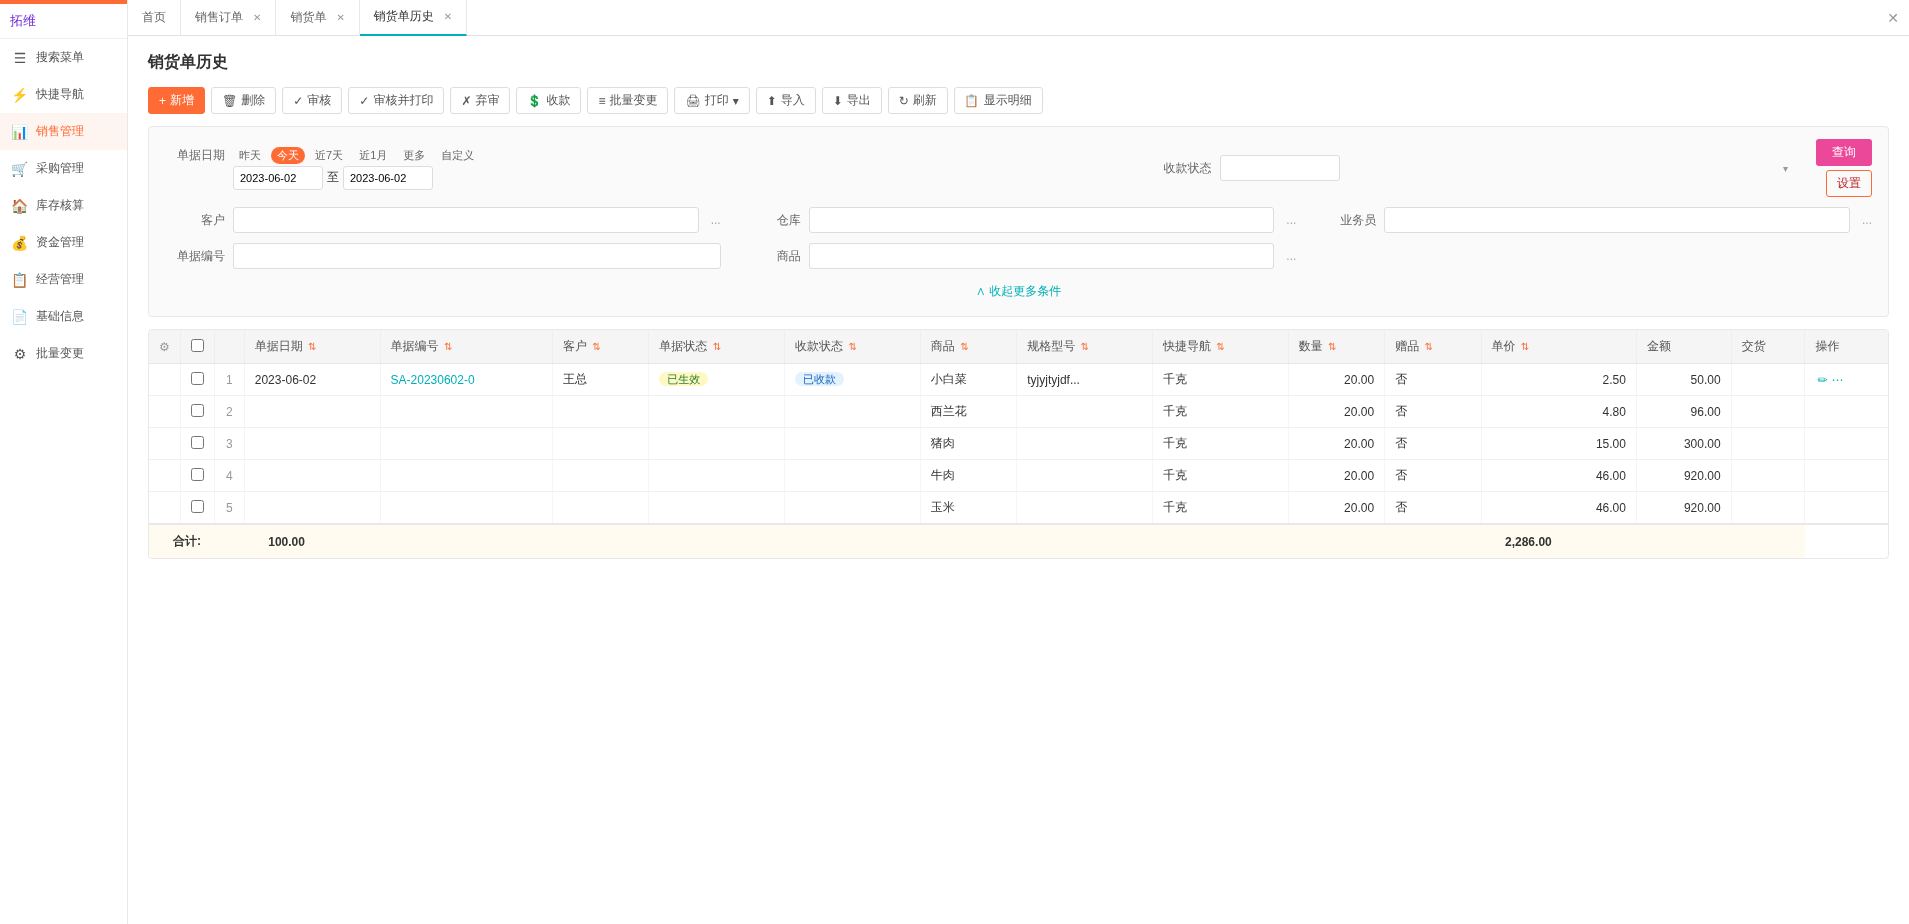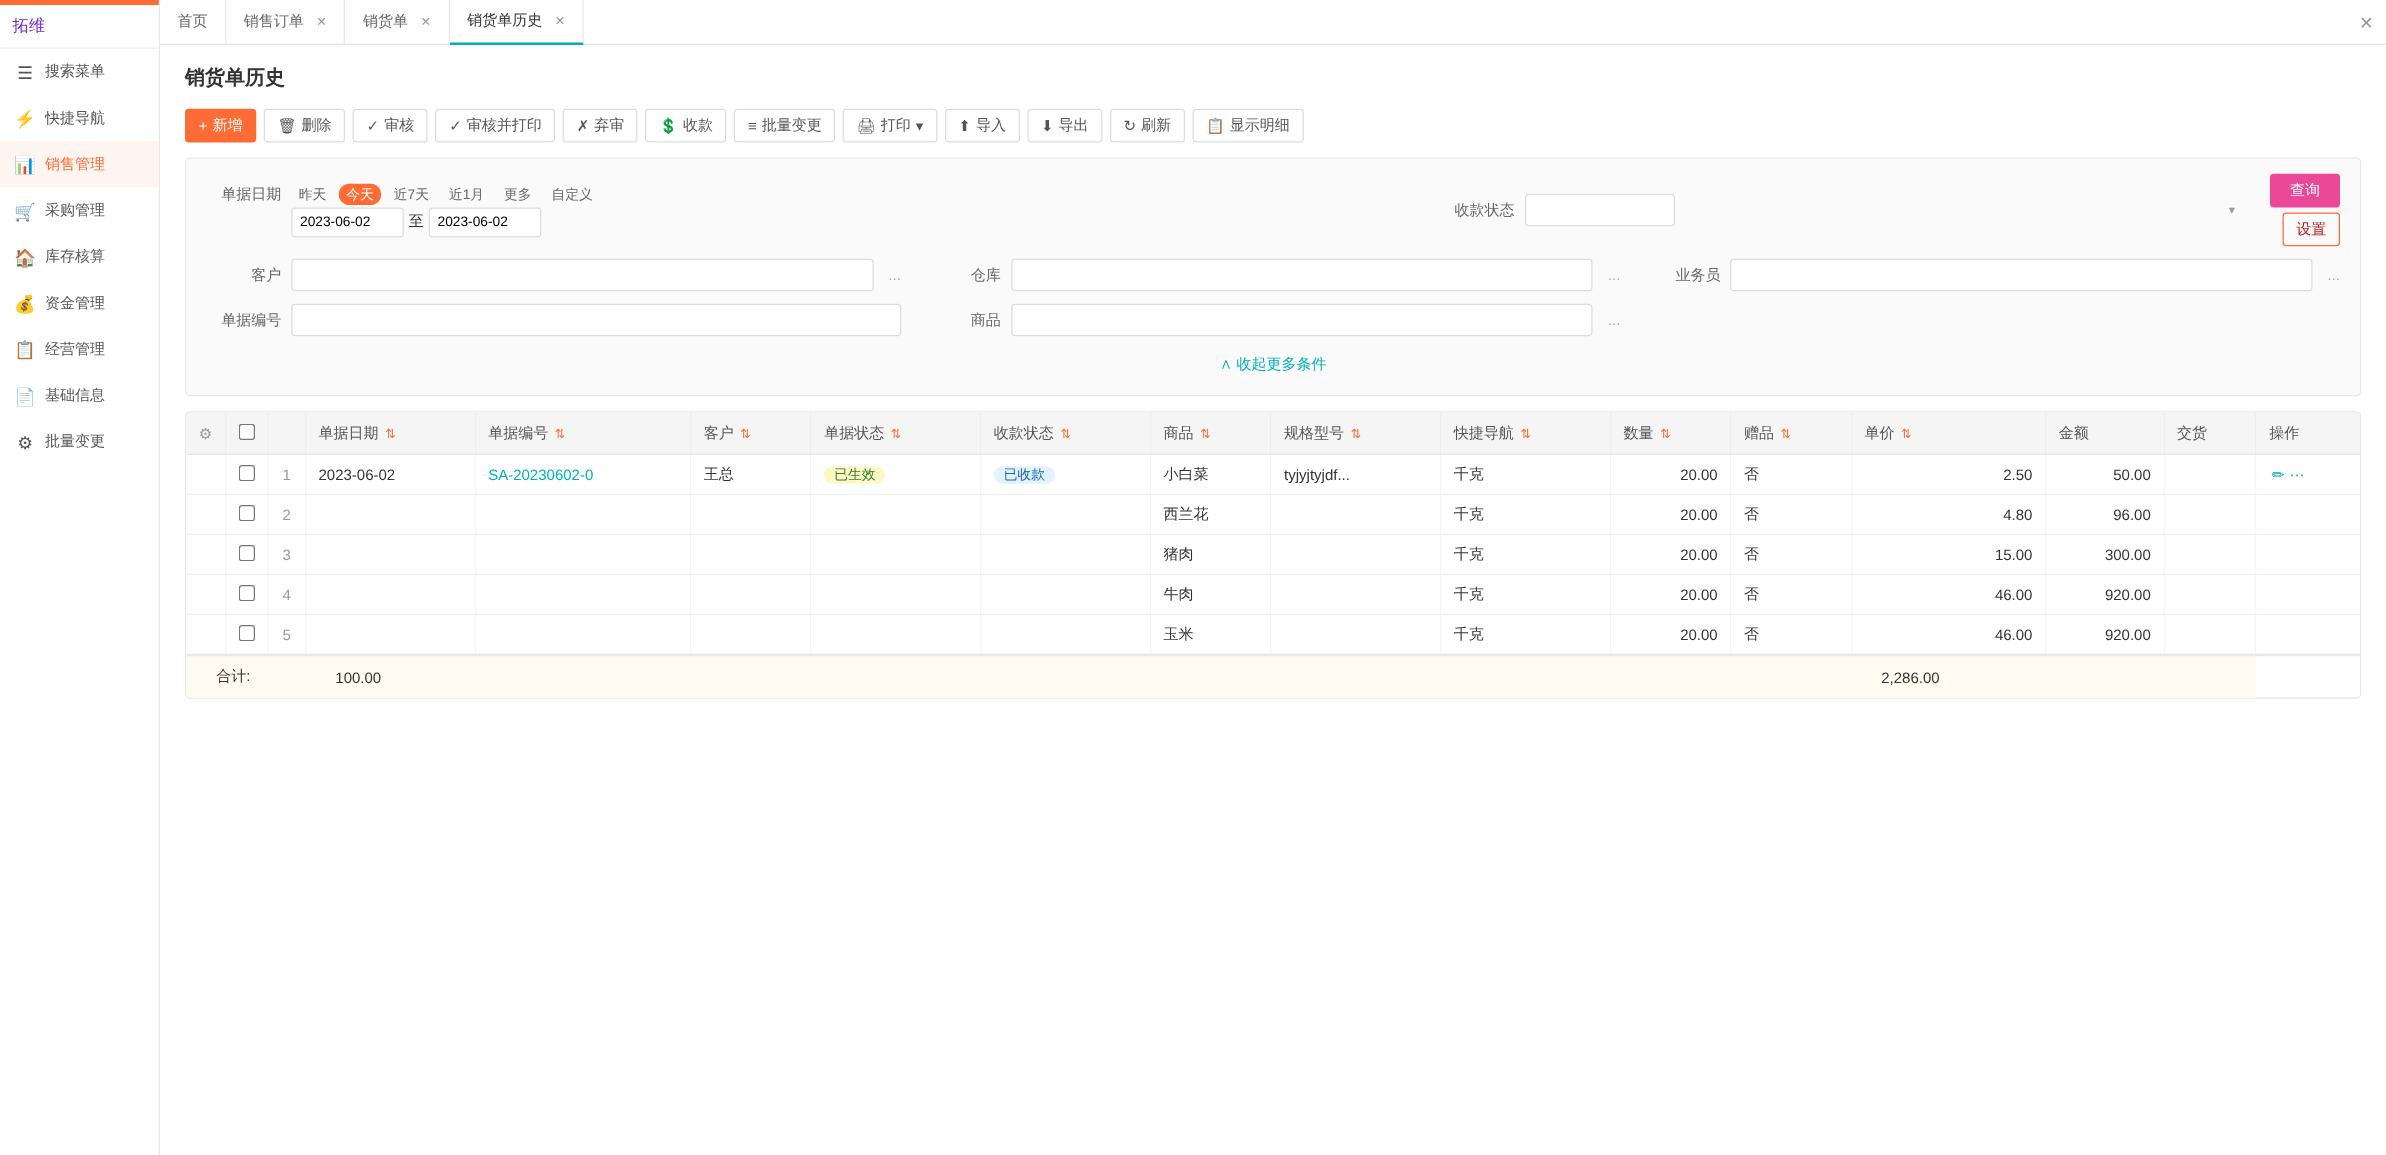--- a/index.html
+++ b/index.html
@@ -67,21 +67,21 @@
     .status-badge { padding: 1px 8px; border-radius: 10px; font-size: 11px; }
     .badge-effective { background: #fef9c3; color: #2e7d32; }
     .badge-received { background: #e3f2fd; color: #1565c0; }
     .col-checkbox { width: 30px; text-align: center; }
     .col-num { width: 30px; text-align: center; color: #999; }
     .settings-icon { cursor: pointer; color: #999; }
     .action-btn { color: #00b0b9; cursor: pointer; font-size: 12px; margin: 0 2px; }
 
     
     .table-summary { background: #fffbf0; border-top: 2px solid #e8e8e8; }
-    .table-summary td { padding: 8px 24px; font-weight: normal; }
+    .table-summary td { padding: 8px 24px; font-weight: bold; }
 
     
     .pagination { display: flex; align-items: center; justify-content: flex-end; padding: 8px 16px; gap: 6px; font-size: 12px; border-top: 1px solid #eee; background: #fff; }
     .page-btn { width: 24px; height: 24px; display: inline-flex; align-items: center; justify-content: center; border: 1px solid #ddd; border-radius: 3px; cursor: pointer; color: #666; font-size: 12px; }
     .page-input { width: 36px; height: 24px; border: 1px solid #ddd; border-radius: 3px; text-align: center; font-size: 12px; }
     .per-page-select { height: 24px; border: 1px solid #ddd; border-radius: 3px; font-size: 12px; padding: 0 20px 0 6px; appearance: none; background: #fff; cursor: pointer; }
     .per-page-wrap { position: relative; display: inline-flex; align-items: center; }
     .per-page-wrap::after { content: "▾"; position: absolute; right: 5px; top: 50%; transform: translateY(-50%); font-size: 9px; color: #999; pointer-events: none; }
     .query-btn { background: #ec4899; color: #fff; border: none; padding: 5px 16px; border-radius: 3px; cursor: pointer; font-size: 12px; }
     .settings-link { color: #b91c1c; font-size: 12px; cursor: pointer; border: 1px solid #ff6b35; padding: 4px 10px; border-radius: 3px; }

